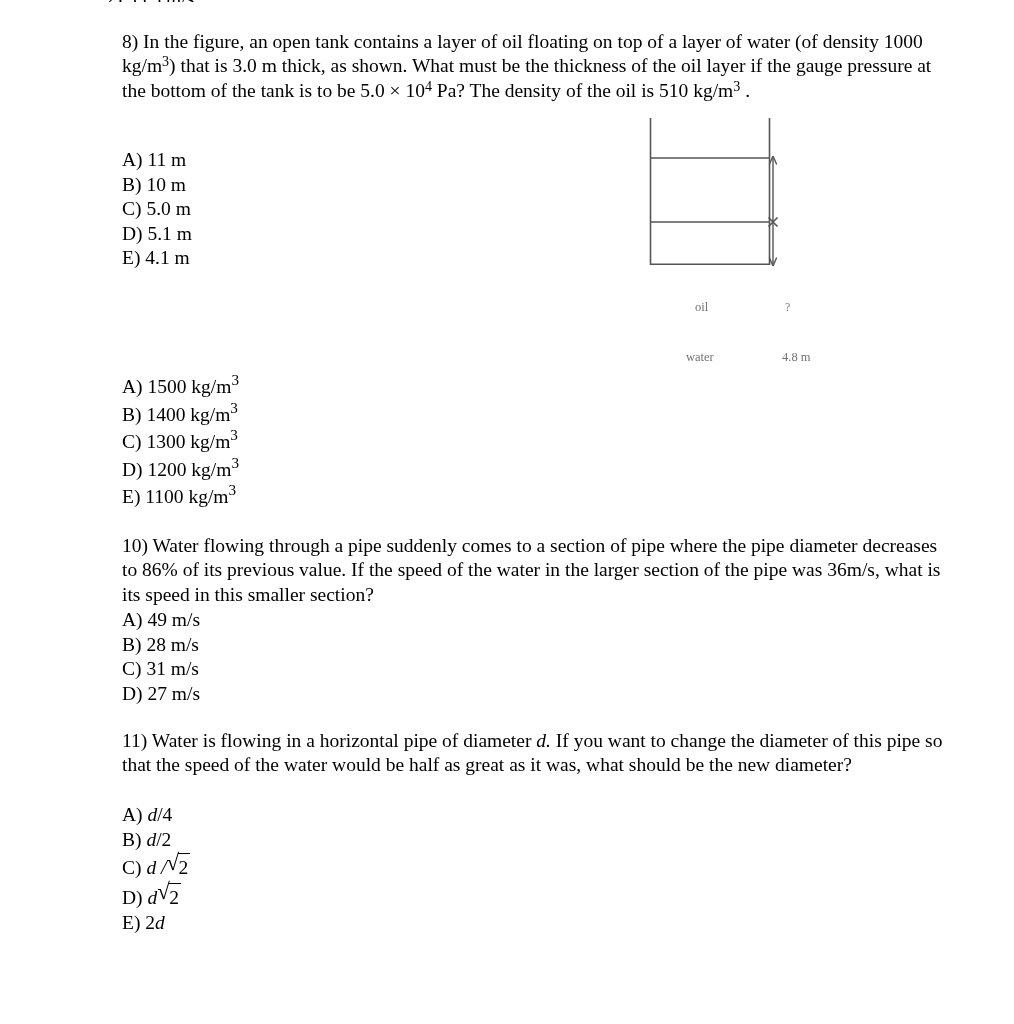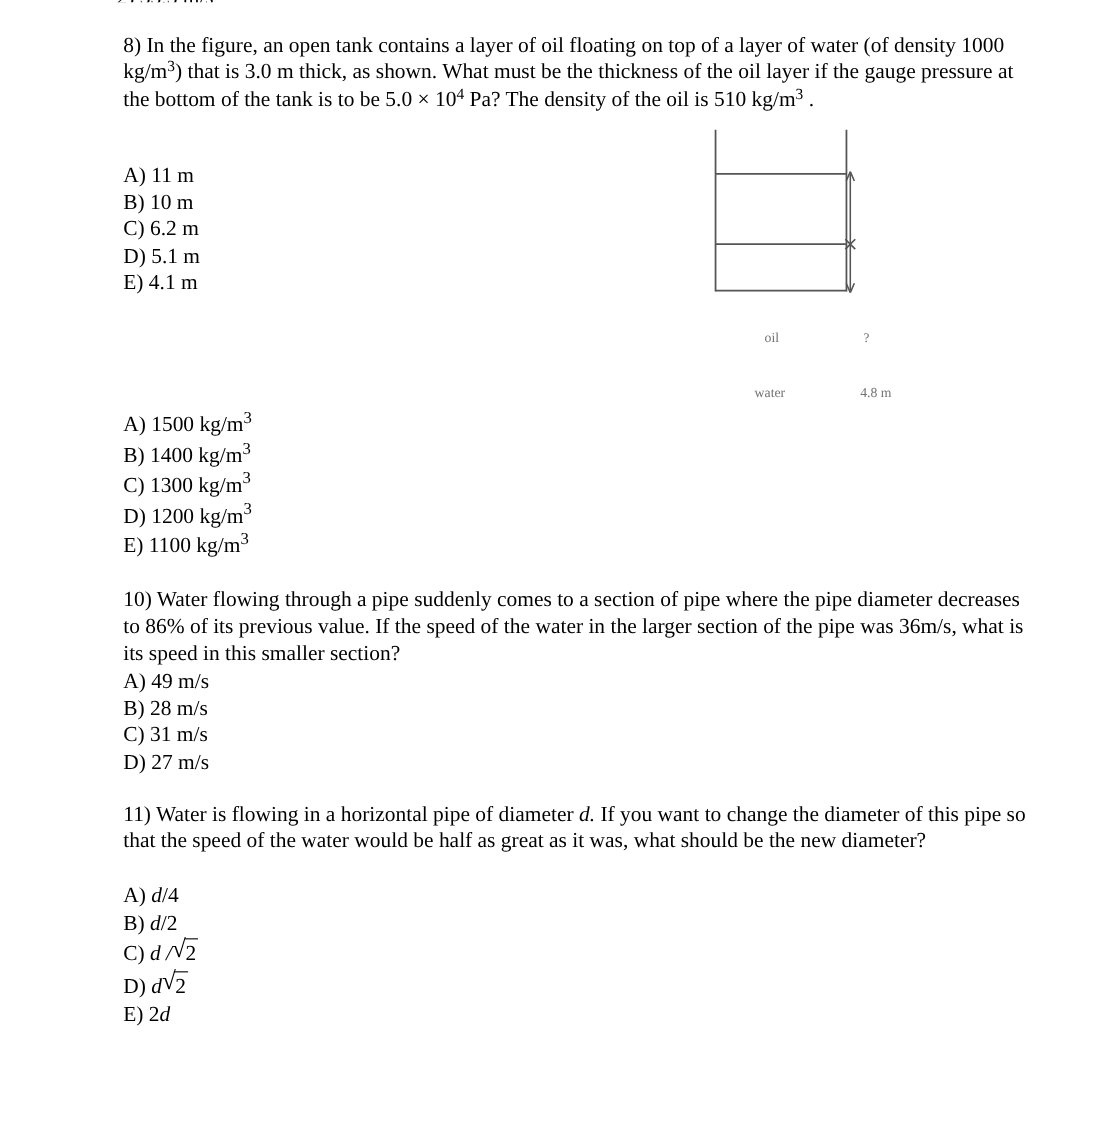--- a/index.html
+++ b/index.html
@@ -19,21 +19,21 @@
   .page {
     position: absolute;
     left: 0; top: 0;
     width: 1014px;
     height: 1024px;
   }
 
   
   .qblock {
     position: absolute;
-    left: 112px;
+    left: 122px;
     width: 828px;
   }
   .qbody {
     font-size: 19.5px;
     line-height: 24.4px;
     text-align: left;
     white-space: normal;
   }
   .choices {
     font-size: 19.5px;
@@ -122,21 +122,21 @@
 
   <div class="cut-line">2) 33.3 m/s</div>
 
   <div class="qblock" id="q8-block" style="top:30px;">
     <div class="qbody" id="q8-body">8) In the figure, an open tank contains a layer of oil floating on top of a layer of water (of density 1000 kg/m<sup class="sm">3</sup>) that is 3.0 m thick, as shown. What must be the thickness of the oil layer if the gauge pressure at the bottom of the tank is to be 5.0 × 10<sup class="sm">4</sup> Pa? The density of the oil is 510 kg/m<sup class="sm">3</sup> .</div>
   </div>
   <div class="qblock" id="q8-choices-block" style="top:148px;">
     <div class="choices" id="q8-choices">
         <div class="choice">A) 11 m</div>
         <div class="choice">B) 10 m</div>
-        <div class="choice">C) 6.2 m</div>
+        <div class="choice">C) 5.0 m</div>
         <div class="choice">D) 5.1 m</div>
         <div class="choice">E) 4.1 m</div>
       </div>
   </div>
 
   <div id="tank-figure">
     <svg width="186" height="162" viewBox="0 0 186 162" xmlns="http://www.w3.org/2000/svg">
       <g stroke="#555555" fill="none" stroke-width="1.6">
 
         <line x1="6.5" y1="6" x2="6.5" y2="153"></line>

